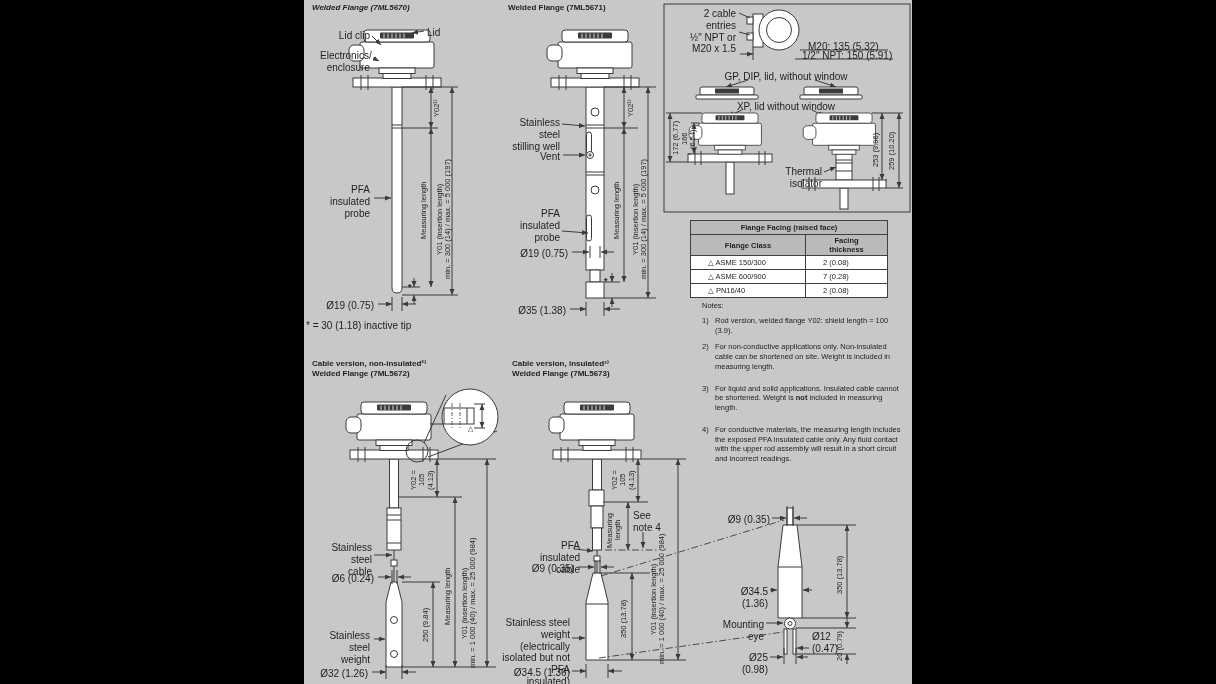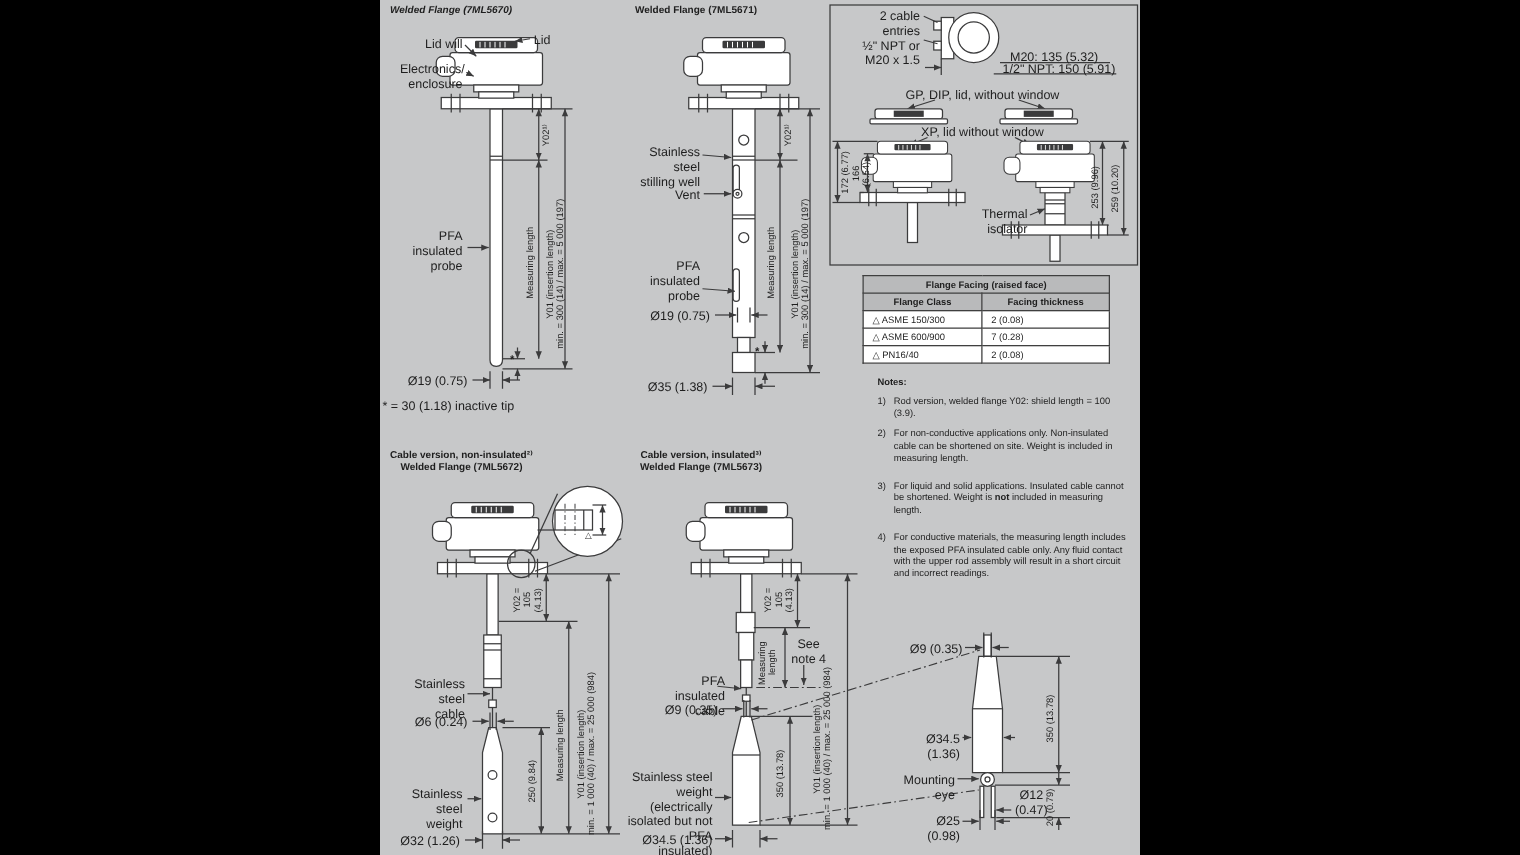--- a/index.html
+++ b/index.html
@@ -1,38 +1,38 @@
 <!DOCTYPE html>
 <html><head>
 <meta charset="utf-8">
 <style>
   html,body{margin:0;padding:0;background:#000;}
   #stage{position:relative;width:1216px;height:684px;background:#000;overflow:hidden;
          font-family:"Liberation Sans","DejaVu Sans",sans-serif;color:#1e1e1e;}
   #content{position:absolute;left:304px;top:0;width:608px;height:684px;background:#c7c8c9;}
   svg{position:absolute;left:0;top:0;}
   .lbl{position:absolute;font-size:10px;line-height:1.18;color:#1e1e1e;}
-  .pre{white-space:pre-line;text-align:center;}
+  .pre{white-space:pre-line;}
   .r{text-align:right;}
   .c{text-align:center;}
   .b{font-weight:bold;}
   .ttl{position:absolute;font-size:8px;font-weight:bold;white-space:pre-line;line-height:1.25;}
   .vtext{position:absolute;writing-mode:vertical-rl;transform:rotate(180deg);
          font-size:7.5px;line-height:1.12;white-space:pre-line;text-align:center;color:#1e1e1e;}
   .star{position:absolute;font-size:9px;font-weight:bold;}
   
   #ftable{position:absolute;left:690px;top:220px;width:198px;border-collapse:collapse;
           font-size:7.5px;}
-  #ftable th,#ftable td{border:1px solid #3f3f3f;padding:1px 7px;height:11px;}
+  #ftable th,#ftable td{border:1px solid #3f3f3f;padding:1px 17px;height:11px;}
   #ftable th{background:#b9babb;font-weight:bold;text-align:center;}
   #ftable td{background:#fff;}
   #ftable td.v{}
   
   #notes{position:absolute;left:702px;top:301px;width:204px;font-size:7.5px;line-height:1.3;}
-  #notes .nh{font-weight:bold;margin-bottom:5px;}
+  #notes .nh{font-weight:normal;margin-bottom:5px;}
   .note{display:flex;margin-bottom:7px;}
   .note .num{width:13px;flex:none;}
   .note.gap{margin-bottom:12px;}
   
   .ln{stroke:#3b3b3c;stroke-width:1;fill:none;}
   .wf{fill:#ffffff;stroke:#3b3b3c;stroke-width:1;}
   .dk{fill:#3b3b3c;}
   .dim{stroke:#3b3b3c;stroke-width:1;fill:none;marker-start:url(#mS);marker-end:url(#mE);}
   .ae{stroke:#3b3b3c;stroke-width:1;fill:none;marker-end:url(#mE);}
   .dash{stroke:#3b3b3c;stroke-width:0.9;fill:none;stroke-dasharray:7 2.5 1.5 2.5;}
@@ -334,21 +334,21 @@
       <line class="ae" x1="808" y1="657" x2="797" y2="657"></line>
 
       <line class="ln" x1="796" y1="628" x2="856" y2="628"></line>
       <line class="ln" x1="797" y1="654" x2="856" y2="654"></line>
       <line class="ae" x1="847" y1="618" x2="847" y2="628"></line>
       <line class="ae" x1="847" y1="664" x2="847" y2="654"></line>
     </g>
   </svg>
 
   <div class="ttl" style="left:312px;top:3px;font-style:italic;">Welded Flange (7ML5670)</div>
-  <div class="lbl r" style="left:336px;top:30px;width:34px;">Lid will</div>
+  <div class="lbl r" style="left:336px;top:30px;width:34px;">Lid clip</div>
   <div class="lbl" style="left:427px;top:27px;">Lid</div>
   <div class="lbl r pre" style="left:320px;top:50px;width:50px;">Electronics/
 enclosure</div>
   <div class="lbl r pre" style="left:328px;top:184px;width:42px;">PFA
 insulated
 probe</div>
   <div class="lbl r" style="left:320px;top:300px;width:54px;">Ø19 (0.75)</div>
   <div class="star" style="left:408px;top:282px;">*</div>
   <div class="lbl" style="left:306px;top:320px;">* = 30 (1.18) inactive tip</div>
   <div class="vtext" style="left:433px;top:90px;width:10px;height:36px;">Y02¹⁾</div>

